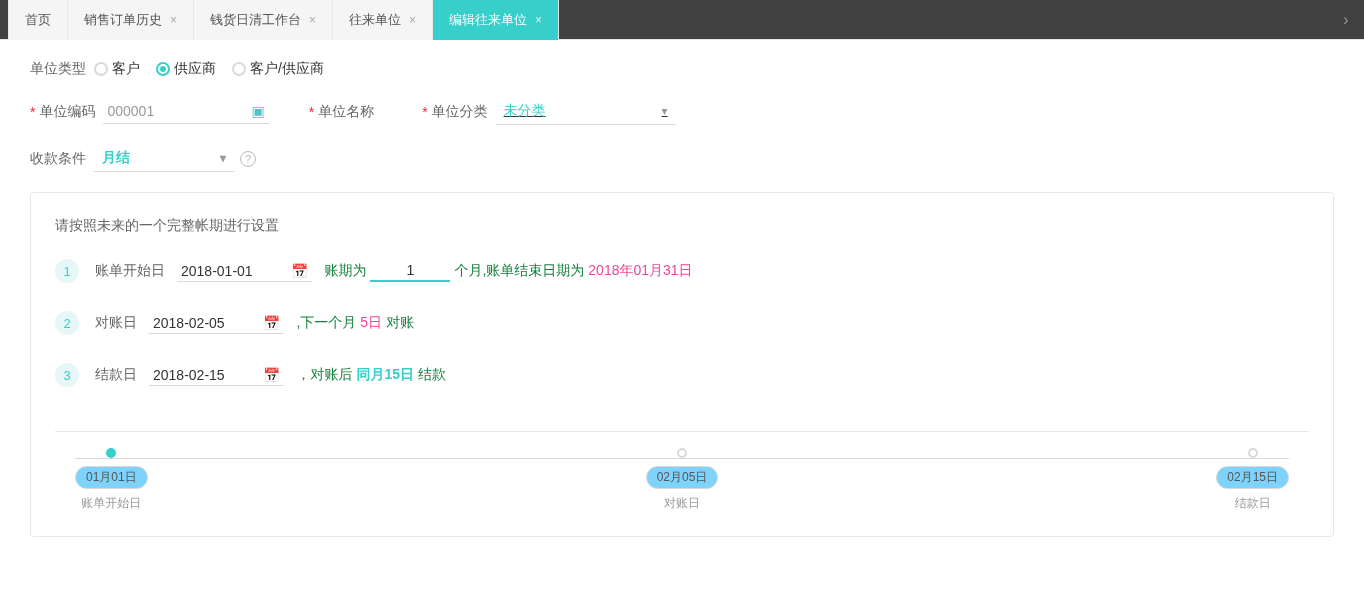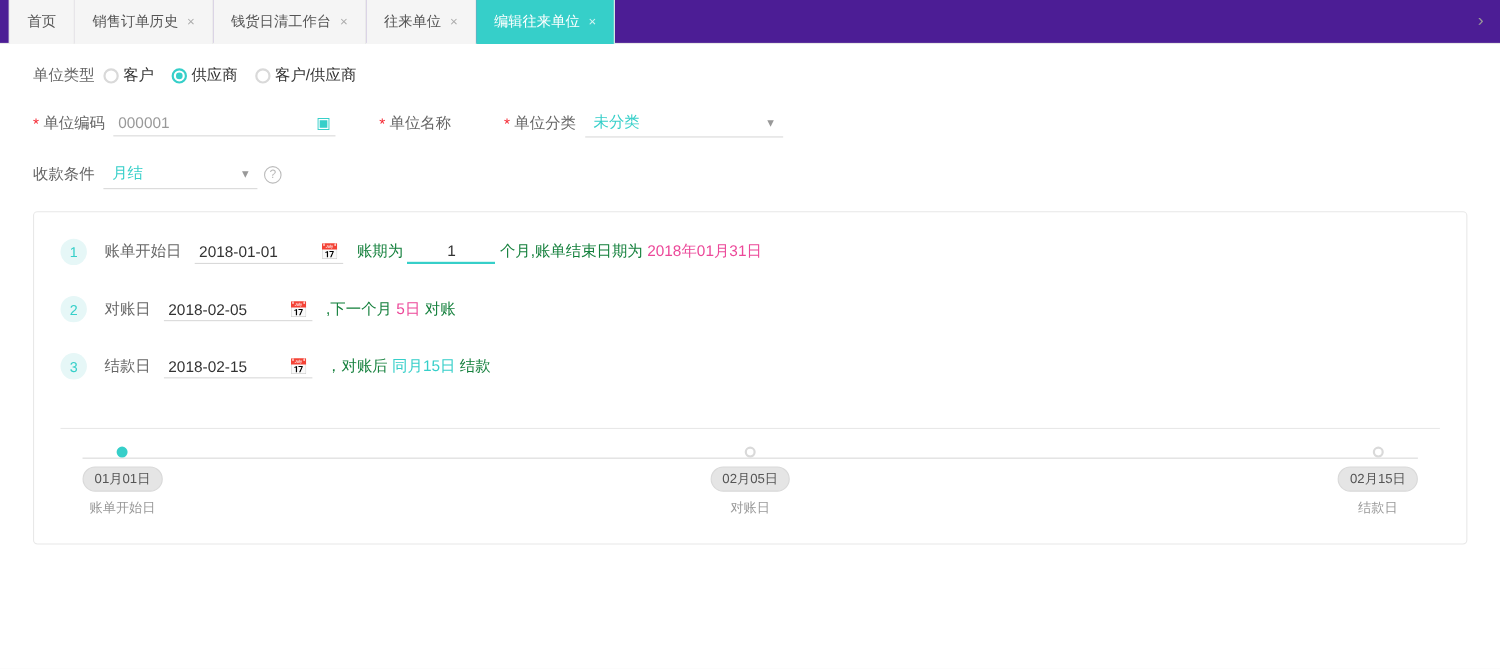--- a/index.html
+++ b/index.html
@@ -2,21 +2,21 @@
 <html><head>
   <meta charset="utf-8">
   <style>
     * { box-sizing: border-box; margin: 0; padding: 0; }
     body { font-family: "Microsoft YaHei", "PingFang SC", Arial, sans-serif; font-size: 14px; background: #f5f5f5; color: #333; }
 
     
     .tabs-bar {
       display: flex;
       align-items: center;
-      background: #4c1d95;
+      background: #404040;
       border-bottom: 1px solid #e8e8e8;
       height: 40px;
       padding: 0 8px;
     }
     .tab-item {
       display: flex;
       align-items: center;
       padding: 0 16px;
       height: 40px;
       cursor: pointer;
@@ -112,21 +112,20 @@
       color: #333;
       background: transparent;
       width: 160px;
     }
 
     .input-with-icon {
       display: flex;
       align-items: center;
       border-bottom: 1px solid #d9d9d9;
       padding: 4px 4px;
-      gap: 36px;
     }
     .input-with-icon input {
       border: none;
       outline: none;
       font-size: 14px;
       color: #333;
       background: transparent;
       width: 140px;
     }
     .icon-btn {
@@ -223,21 +222,21 @@
       border: none;
       border-bottom: 2px solid #36cfc9;
       outline: none;
       font-size: 14px;
       color: #333;
       width: 80px;
       text-align: center;
       padding: 2px 4px;
     }
     .highlight-orange { color: #ec4899; font-weight: 500; }
-    .highlight-teal { color: #36cfc9; font-weight: 400; }
+    .highlight-teal { color: #36cfc9; font-weight: 700; }
 
     
     .preview-section {
       margin-top: 24px;
       padding-top: 16px;
     }
     .preview-text {
       font-size: 14px;
       color: #333;
       margin-bottom: 28px;
@@ -280,21 +279,21 @@
       margin-bottom: 8px;
     }
     .tl-dot.start { background: #36cfc9; border-color: #36cfc9; }
     .tl-dot.end { background: #fff; border-color: #d9d9d9; }
     .tl-date {
       border: 1px solid #d9d9d9;
       border-radius: 12px;
       padding: 2px 10px;
       font-size: 12px;
       color: #555;
-      background: #e5e5e5;
+      background: #7dd3fc;
       margin-bottom: 6px;
       white-space: nowrap;
     }
     .tl-label {
       font-size: 12px;
       color: #999;
       white-space: nowrap;
     }
 
     .help-icon {
@@ -361,37 +360,38 @@
         <span class="icon-btn">▣</span>
       </div>
     </div>
     <div class="form-item">
       <span class="required-star">*</span>
       <span class="form-label">单位名称</span>
     </div>
     <div class="form-item">
       <span class="required-star">*</span>
       <span class="form-label">单位分类</span>
-      <div class="select-field" style="width:180px;">
+      <div class="select-field" style="width:180px;text-decoration:underline;">
         <span class="select-value">未分类</span>
         <span class="select-arrow">▾</span>
       </div>
     </div>
   </div>
 
   <div class="form-row">
     <span class="form-label">收款条件</span>
-    <div class="select-field" style="width:140px;">
+    <div class="select-field" style="width:140px;font-weight:bold;">
       <span class="select-value">月结</span>
       <span class="select-arrow">▾</span>
     </div>
     <span class="help-icon">?</span>
   </div>
 
   <div class="info-card">
+    <div class="info-card-title">请按照未来的一个完整帐期进行设置</div>
 
     <div class="setting-row">
       <div class="step-num">1</div>
       <span class="step-label">账单开始日</span>
       <div class="date-input-wrap">
         <input type="text" id="step1-date" value="2018-01-01" style="">
         <span class="cal-icon">📅</span>
       </div>
       <span class="period-text">账期为</span>
       <input type="text" class="period-input" id="period-inp" value="1" style="">

